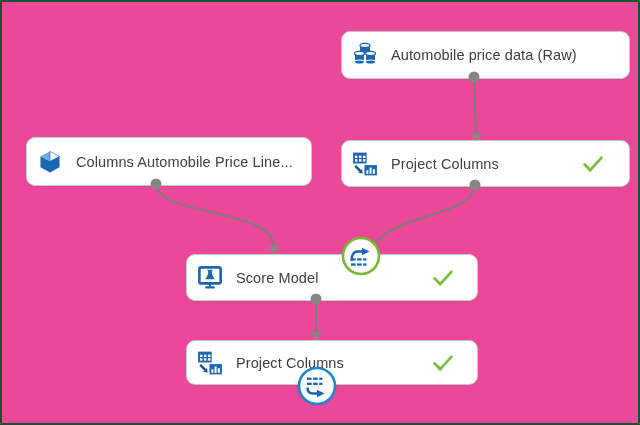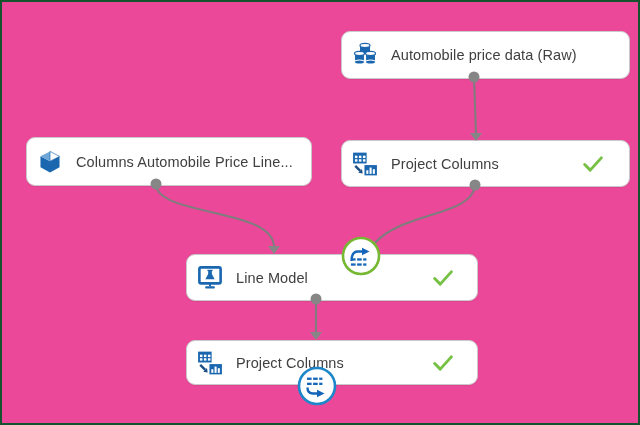--- a/index.html
+++ b/index.html
@@ -88,21 +88,21 @@
     </div>
 
     <div class="node" id="node-score-model">
       <svg class="icon-box" viewBox="0 0 24 24">
         <rect x="2.2" y="2.2" width="19.6" height="14.8" rx="1.6" fill="#ffffff" stroke="#1a67af" stroke-width="2.4"></rect>
         <rect x="9.6" y="4.4" width="4.8" height="1.2" fill="#1a67af"></rect>
         <polygon points="10.3,5.2 13.7,5.2 13.7,8.2 16.3,13.2 7.7,13.2 10.3,8.2" fill="#1a67af"></polygon>
         <rect x="11.1" y="17" width="1.8" height="2.8" fill="#1a67af"></rect>
         <rect x="7.6" y="19.7" width="8.8" height="1.9" rx="0.6" fill="#1a67af"></rect>
       </svg>
-      <span class="label">Line Model</span>
+      <span class="label">Score Model</span>
       <svg class="check" viewBox="0 0 18 14">
         <polyline points="1.5,7.5 6.5,12.5 16.5,1.5" fill="none" stroke="#76c043" stroke-width="2.6" stroke-linecap="round" stroke-linejoin="round"></polyline>
       </svg>
     </div>
 
     <div class="node" id="node-project-cols-2">
       <svg class="icon-box" viewBox="0 0 24 24">
         <rect x="1" y="1.5" width="12.5" height="10" fill="#1a67af"></rect>
         <g fill="#ffffff">
           <rect x="2.7" y="4.3" width="2.3" height="2.2"></rect>

